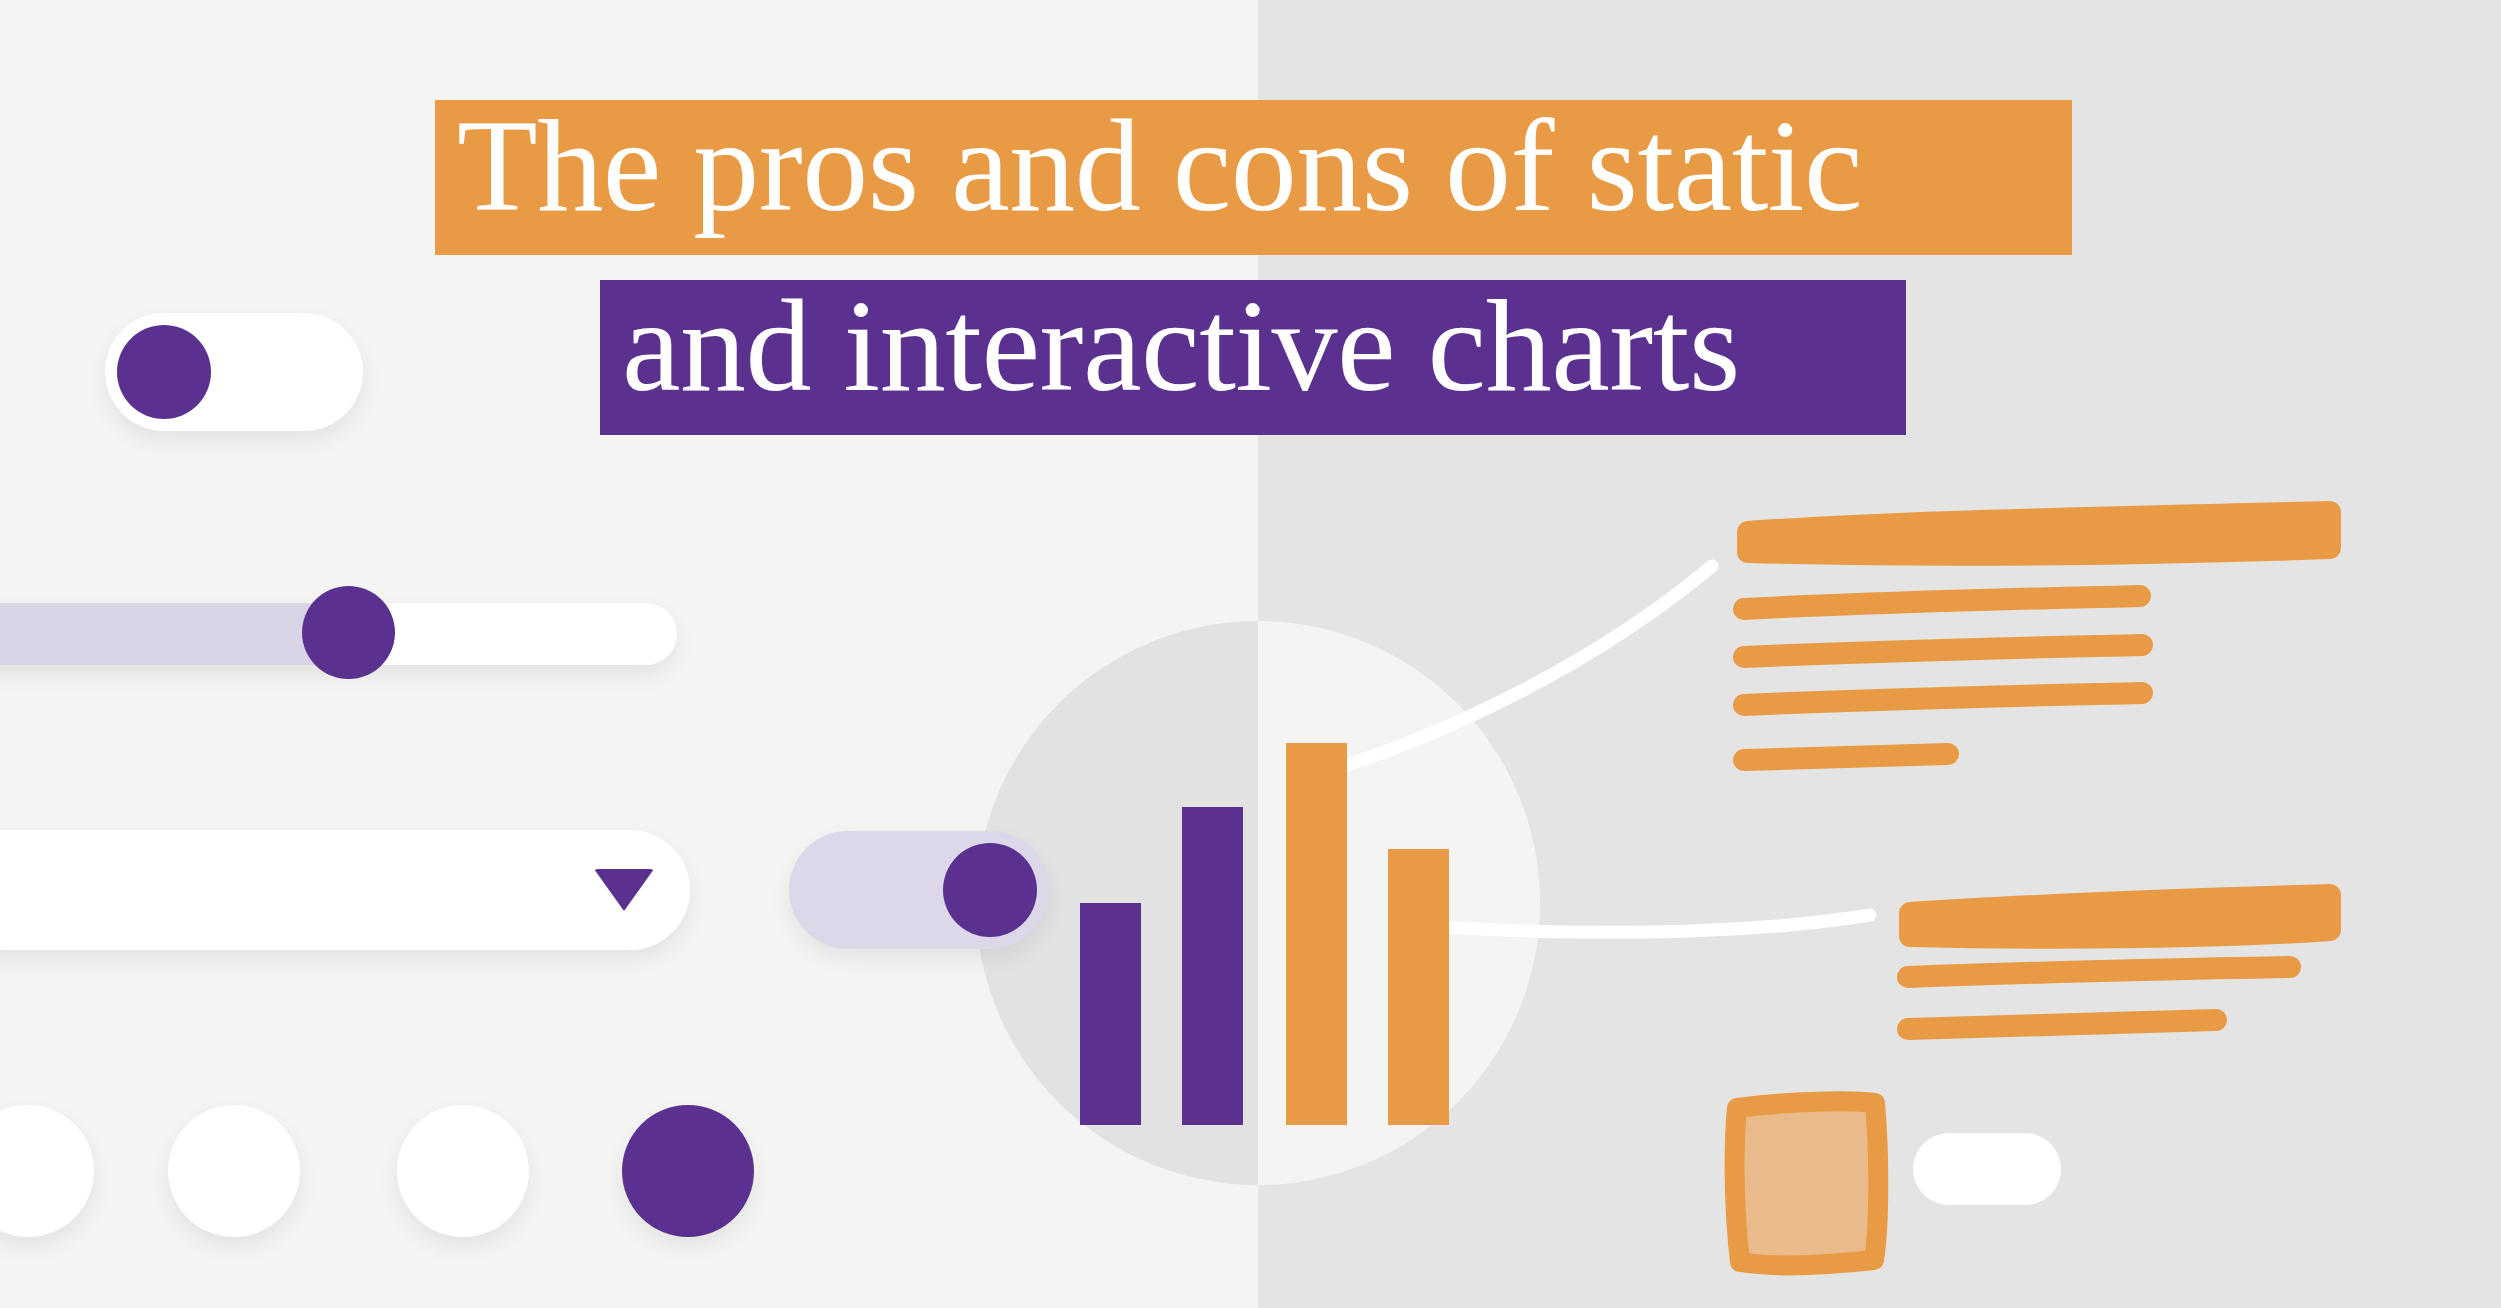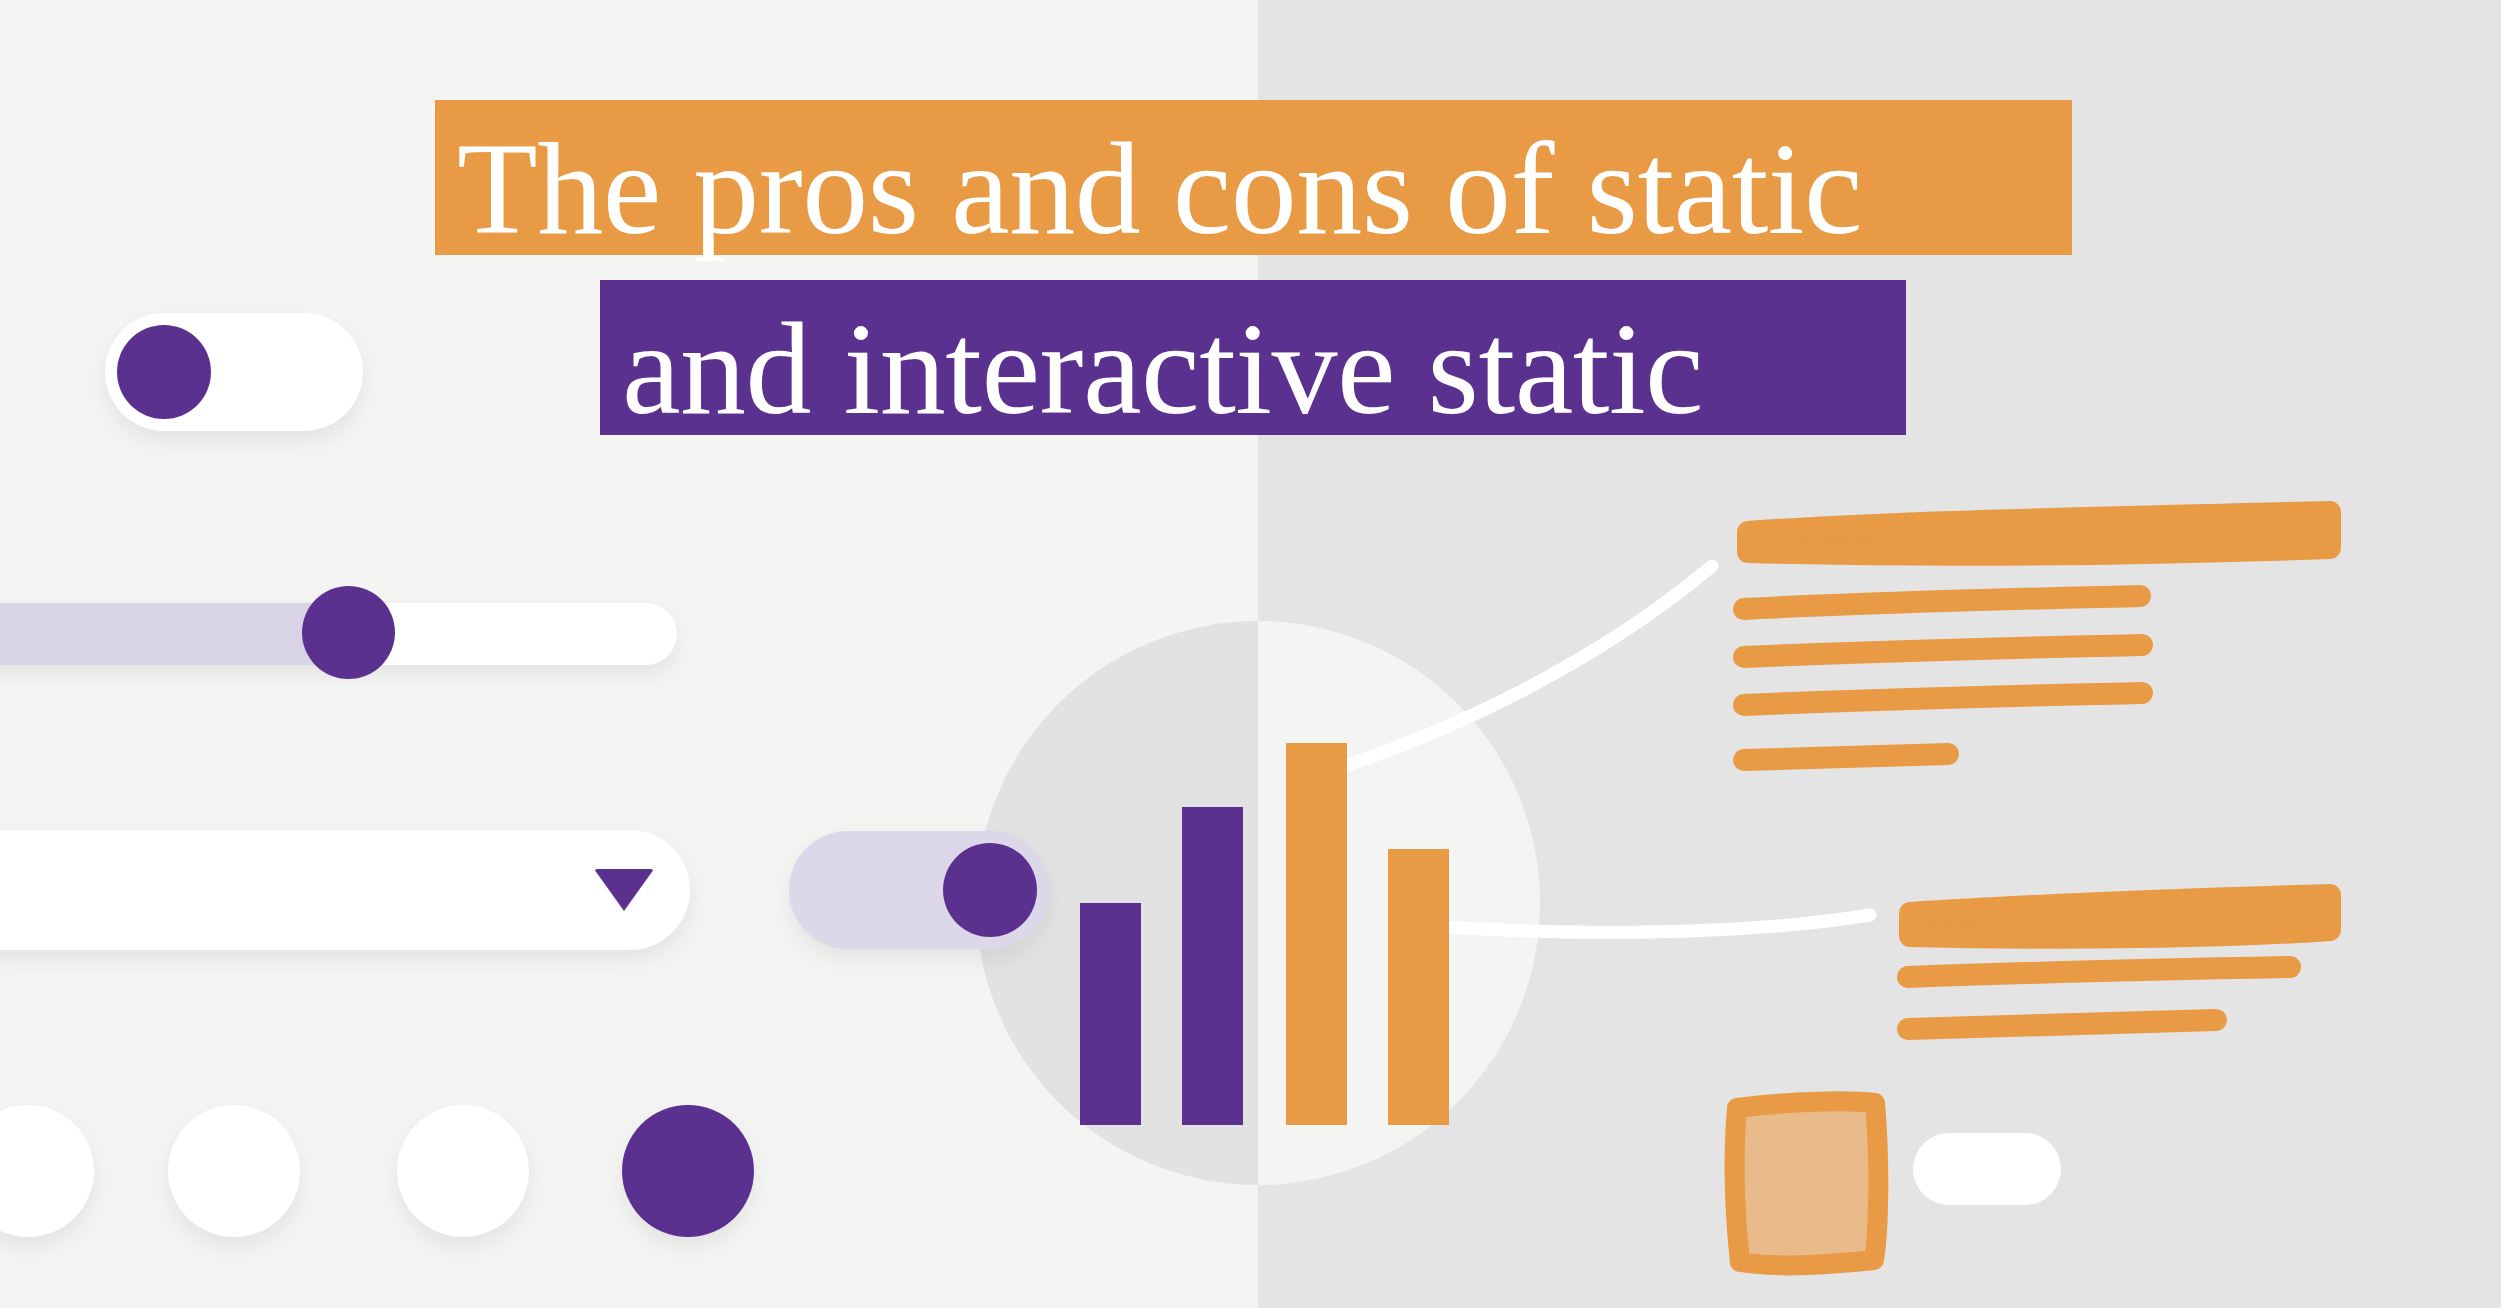--- a/index.html
+++ b/index.html
@@ -49,21 +49,21 @@
     position: absolute; left: -282px; top: 0;
     width: 564px; height: 564px;
     border-radius: 50%;
     background: #f4f4f3;
   }
 
   
   .banner {
     position: absolute;
     display: flex;
-    align-items: flex-end;
+    align-items: flex-start;
     color: #ffffff;
     font-family: "Liberation Serif", "DejaVu Serif", serif;
     font-size: 132px;
     line-height: 1;
     white-space: nowrap;
     letter-spacing: -0.5px;
   }
   #banner-line1 {
     left: 435px;  top: 100px;
     width: 1637px; height: 155px;
@@ -272,16 +272,16 @@
   <div class="radio-dot shadow-soft" id="radio-4"></div>
 
   <div id="toggle-secondary" class="shadow-soft">
     <div class="knob"></div>
   </div>
 
   <div class="banner" id="banner-line1">
     <span>The pros and cons of static</span>
   </div>
   <div class="banner" id="banner-line2">
-    <span>and interactive static</span>
+    <span>and interactive charts</span>
   </div>
 
 </div>
 
 </body></html>

